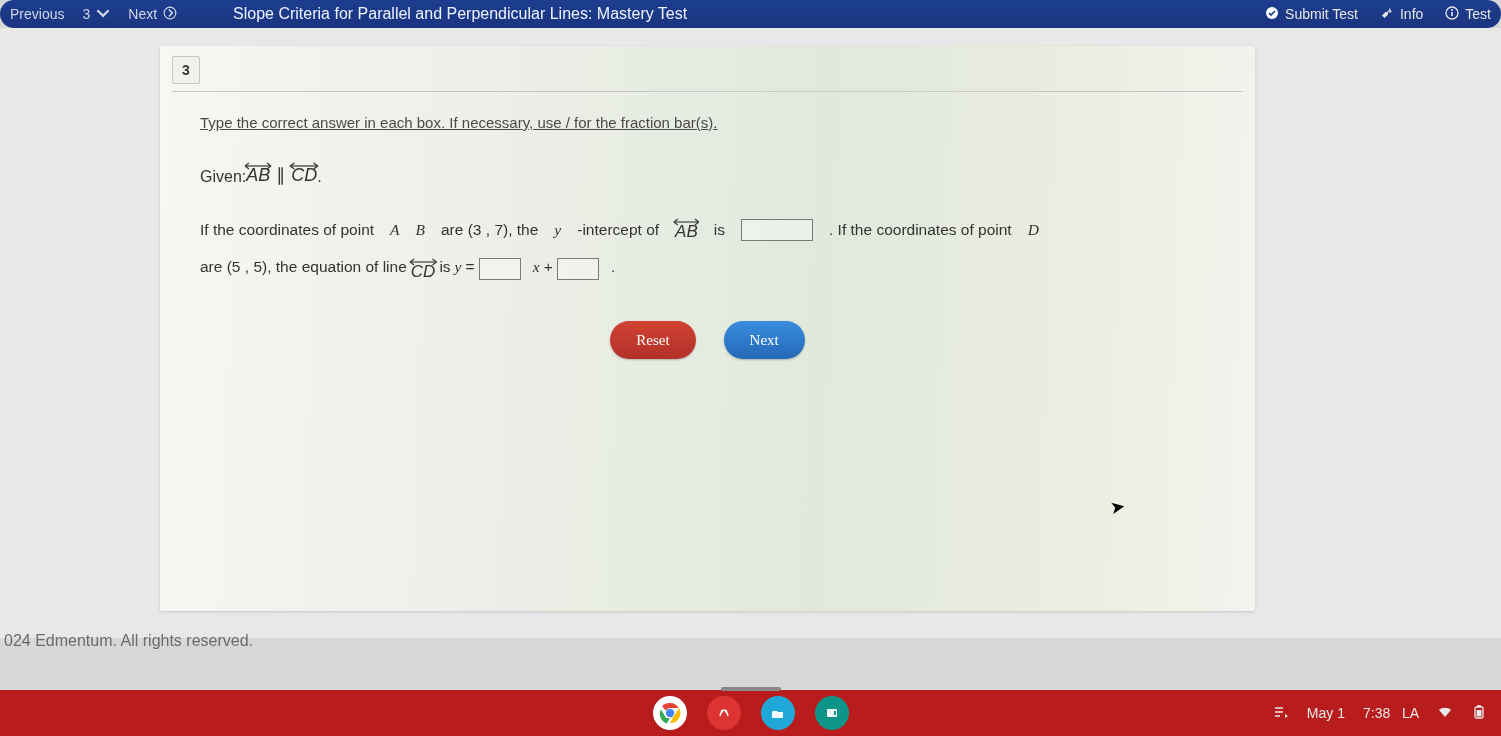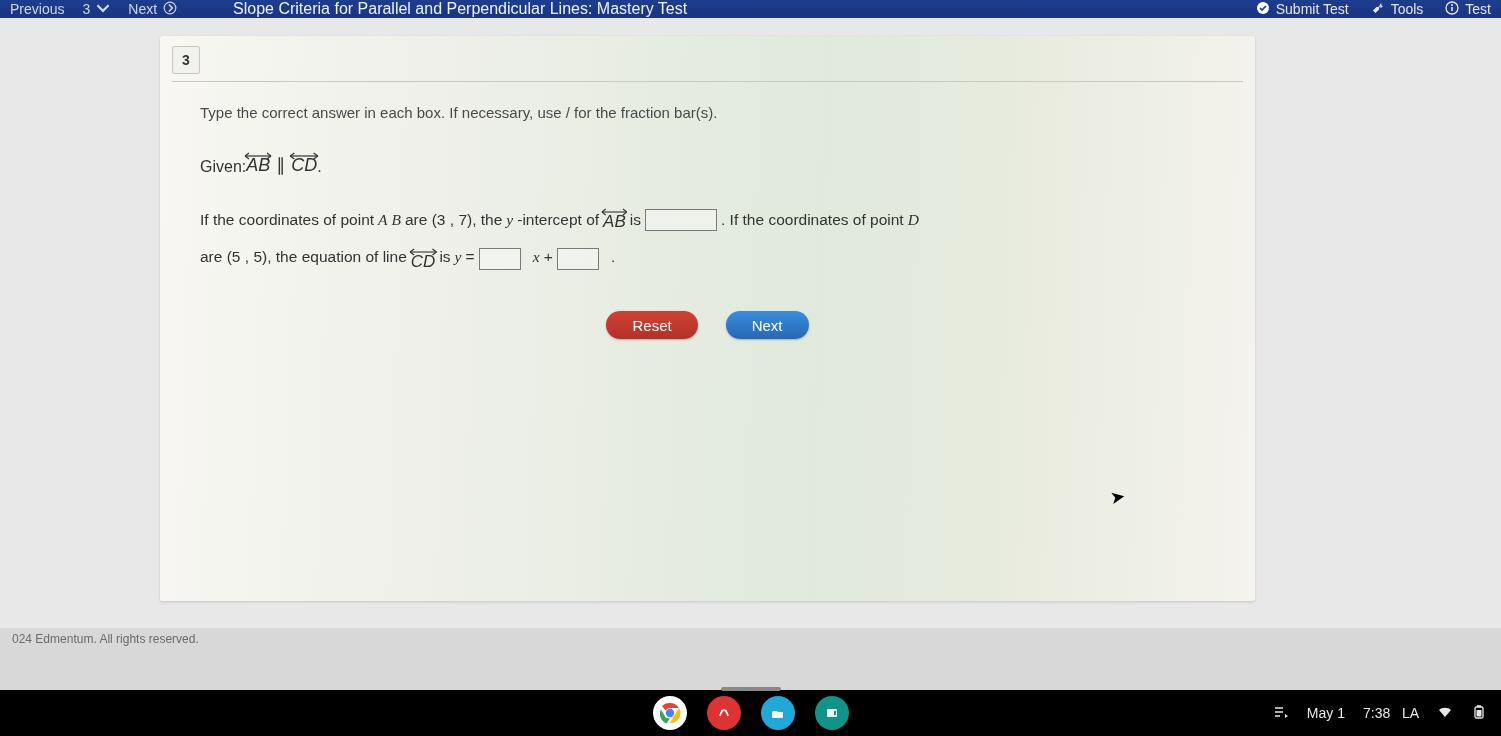--- a/index.html
+++ b/index.html
@@ -7,26 +7,27 @@
     font-family: Arial, Helvetica, sans-serif;
     background: #d8d8d8;
     width: 1501px;
     height: 736px;
     overflow: hidden;
     position: relative;
   }
   .top-bar {
     background: #1e3a8a;
     background: linear-gradient(to bottom, #1d3d8f, #1a3580);
-    height: 18px;
+    height: 28px;
     display: flex;
     align-items: center;
     color: #e6e6e6;
     font-size: 14px;
     padding: 8px 10px;
+    border-radius: 14px;
   }
   .top-left { display: flex; align-items: center; gap: 18px; }
   .top-nav-item { display: flex; align-items: center; gap: 6px; color: #cfd6e6; cursor: pointer; }
   .top-title { margin-left: 56px; color: #eef2ff; font-size: 16px; }
   .top-right { margin-left: auto; display: flex; align-items: center; gap: 22px; color: #e6e6e6; }
   .right-item { display: flex; align-items: center; gap: 6px; cursor: pointer; font-size: 14px; }
   .icon-svg { width: 14px; height: 14px; display:inline-block; }
 
   .page-area {
     position: relative;
@@ -67,20 +68,21 @@
     top: 45px;
     height: 1px;
     background: #c8c8c2;
   }
   .instructions {
     position: absolute;
     left: 40px;
     top: 68px;
     color: #4a4a4a;
     font-size: 15px;
+    text-decoration: underline;
   }
   .given-row {
     position: absolute;
     left: 40px;
     top: 115px;
     display: flex;
     align-items: flex-end;
     color: #333;
     font-size: 16px;
   }
@@ -102,21 +104,21 @@
   .line-sym .overarrow svg { width: 100%; height: 100%; }
   .parallel { font-size: 18px; padding: 0 6px; }
 
   .problem-row1 {
     position: absolute;
     left: 40px;
     top: 172px;
     display: flex;
     align-items: center;
     flex-wrap: nowrap;
-    gap: 4px;
+    gap: 16px;
     color: #333;
     font-size: 15.5px;
     white-space: nowrap;
   }
   .problem-row2 {
     position: absolute;
     left: 40px;
     top: 212px;
     display: flex;
     align-items: flex-start;
@@ -139,53 +141,54 @@
     position: absolute;
     left: 0; right: 0;
     top: 275px;
     display: flex;
     justify-content: center;
     gap: 28px;
   }
   .pill-btn {
     border: none;
     border-radius: 20px;
-    height: 28px;
+    height: 38px;
     padding: 0 26px;
     color: #fff;
     font-size: 15px;
     cursor: pointer;
     box-shadow: 0 1px 2px rgba(0,0,0,.25);
+    font-family: Liberation Serif, serif;
   }
   .btn-reset { background: #c0392b; background: linear-gradient(#d14233,#b2312a); }
   .btn-next  { background: #2a77c9; background: linear-gradient(#3a8de0,#2568b5); }
 
   .cursor-arrow {
     position: absolute;
     left: 950px;
     top: 450px;
     font-size: 18px;
     color: #000;
     transform: rotate(-10deg);
   }
 
   .footer-text {
     position: absolute;
     left: 0;
     top: 632px;
-    font-size: 12px;
+    font-size: 16px;
     color: #6b6b6b;
-    padding-left: 12px;
+    padding-left: 4px;
   }
 
   .taskbar {
     position: absolute;
     left: 0; right: 0; bottom: 0;
     height: 46px;
-    background: #000000;
+    background: #b91c1c;
     display: flex;
     align-items: center;
   }
   .taskbar-center {
     position: absolute;
     left: 50%;
     transform: translateX(-50%);
     display: flex;
     gap: 20px;
     align-items: center;
@@ -250,21 +253,21 @@
           </svg>
       </span>
       <span>Submit Test</span>
     </div>
     <div class="right-item">
       <span>
         <svg class="icon-svg" viewBox="0 0 14 14">
             <path d="M9 2a3 3 0 0 1-3.5 4L2 9.5 4.5 12 8 8.5A3 3 0 0 1 12 5l-2 2-1-1 2-2z" fill="#e6e6e6"></path>
           </svg>
       </span>
-      <span>Tools</span>
+      <span>Info</span>
     </div>
     <div class="right-item">
       <span>
         <svg class="icon-svg" viewBox="0 0 14 14">
             <circle cx="7" cy="7" r="6" fill="none" stroke="#e6e6e6" stroke-width="1.3"></circle>
             <circle cx="7" cy="4" r="1" fill="#e6e6e6"></circle>
             <rect x="6.2" y="6" width="1.6" height="4" fill="#e6e6e6"></rect>
           </svg>
       </span>
       <span>Test</span>

